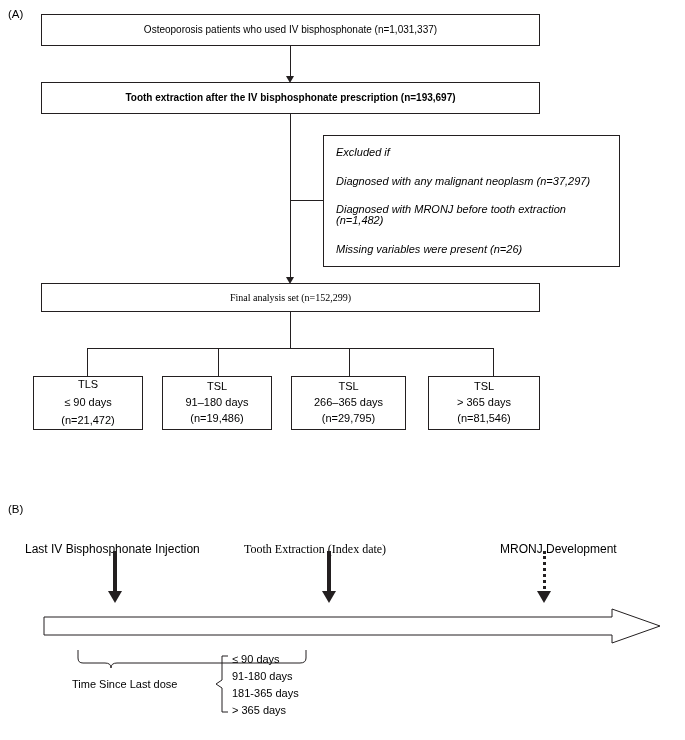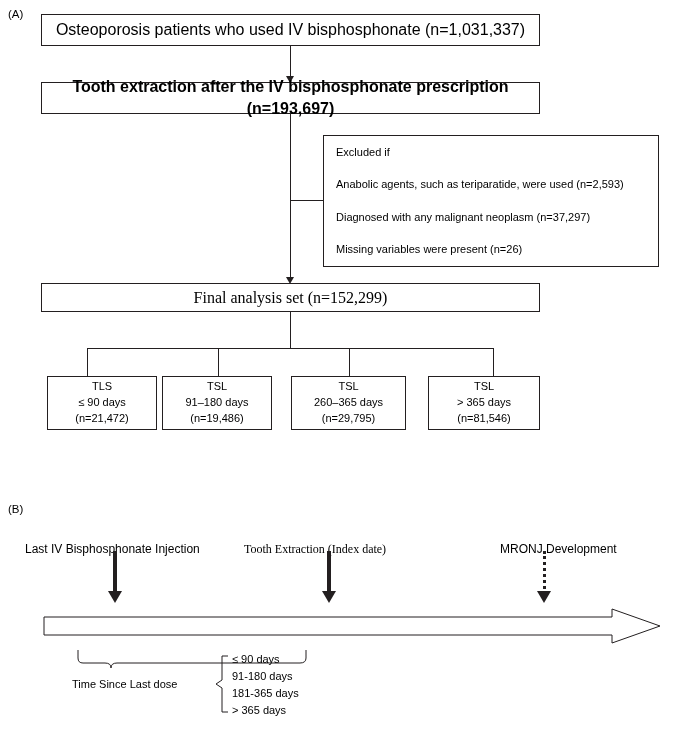--- a/index.html
+++ b/index.html
@@ -23,21 +23,21 @@
   }
   .box {
     position: absolute;
     border: 1px solid #231f20;
     background: #ffffff;
     box-sizing: border-box;
     display: flex;
     align-items: center;
     justify-content: center;
     text-align: center;
-    font-size: 16px;
+    font-size: 10px;
     line-height: 1.35;
     color: #000;
   }
   .excl-box {
     position: absolute;
     border: 1px solid #231f20;
     background: #fff;
     box-sizing: border-box;
     padding: 9px 10px 9px 12px;
     font-size: 11px;
@@ -130,49 +130,49 @@
 <div class="vline" style="left:290px; top:46px; height:33px;"></div>
 <div class="arrowhead-down" style="left:286px; top:76px;"></div>
 
 <div class="box" style="left:41px; top:82px; width:499px; height:32px;font-weight:bold;">Tooth extraction after the IV bisphosphonate prescription (n=193,697)</div>
 
 <div class="vline" style="left:290px; top:114px; height:165px;"></div>
 <div class="arrowhead-down" style="left:286px; top:277px;"></div>
 
 <div class="hline" style="left:290px; top:200px; width:33px;"></div>
 
-<div class="excl-box" style="left:323px; top:135px; width:336px; height:132px;">
+<div class="excl-box" style="left:323px; top:135px; width:297px; height:132px;font-style:italic;">
   <div>Excluded if</div>
-  <div>Anabolic agents, such as teriparatide, were used (n=2,593)</div>
   <div>Diagnosed with any malignant neoplasm (n=37,297)</div>
+  <div>Diagnosed with MRONJ before tooth extraction (n=1,482)</div>
   <div>Missing variables were present (n=26)</div>
 </div>
 
 <div class="box" style="left:41px; top:283px; width:499px; height:29px;font-family:Liberation Serif, serif;">Final analysis set (n=152,299)</div>
 
 <div class="vline" style="left:290px; top:312px; height:36px;"></div>
 <div class="hline" style="left:87px; top:348px; width:407px;"></div>
 <div class="vline" style="left:87px; top:348px; height:28px;"></div>
 <div class="vline" style="left:218px; top:348px; height:28px;"></div>
 <div class="vline" style="left:349px; top:348px; height:28px;"></div>
 <div class="vline" style="left:493px; top:348px; height:28px;"></div>
 
-<div class="group-box" style="left:47px; top:376px; width:110px; height:54px;">
+<div class="group-box" style="left:33px; top:376px; width:110px; height:54px;justify-content:space-between;">
   <span>TLS</span>
   <span>≤ 90 days</span>
   <span>(n=21,472)</span>
 </div>
 <div class="group-box" style="left:162px; top:376px; width:110px; height:54px;">
   <span>TSL</span>
   <span>91–180 days</span>
   <span>(n=19,486)</span>
 </div>
 <div class="group-box" style="left:291px; top:376px; width:115px; height:54px;">
   <span>TSL</span>
-  <span>260–365 days</span>
+  <span>266–365 days</span>
   <span>(n=29,795)</span>
 </div>
 <div class="group-box" style="left:428px; top:376px; width:112px; height:54px;">
   <span>TSL</span>
   <span>&gt; 365 days</span>
   <span>(n=81,546)</span>
 </div>
 
 <div class="panel-label" style="left:8px; top:503px;">(B)</div>
 

